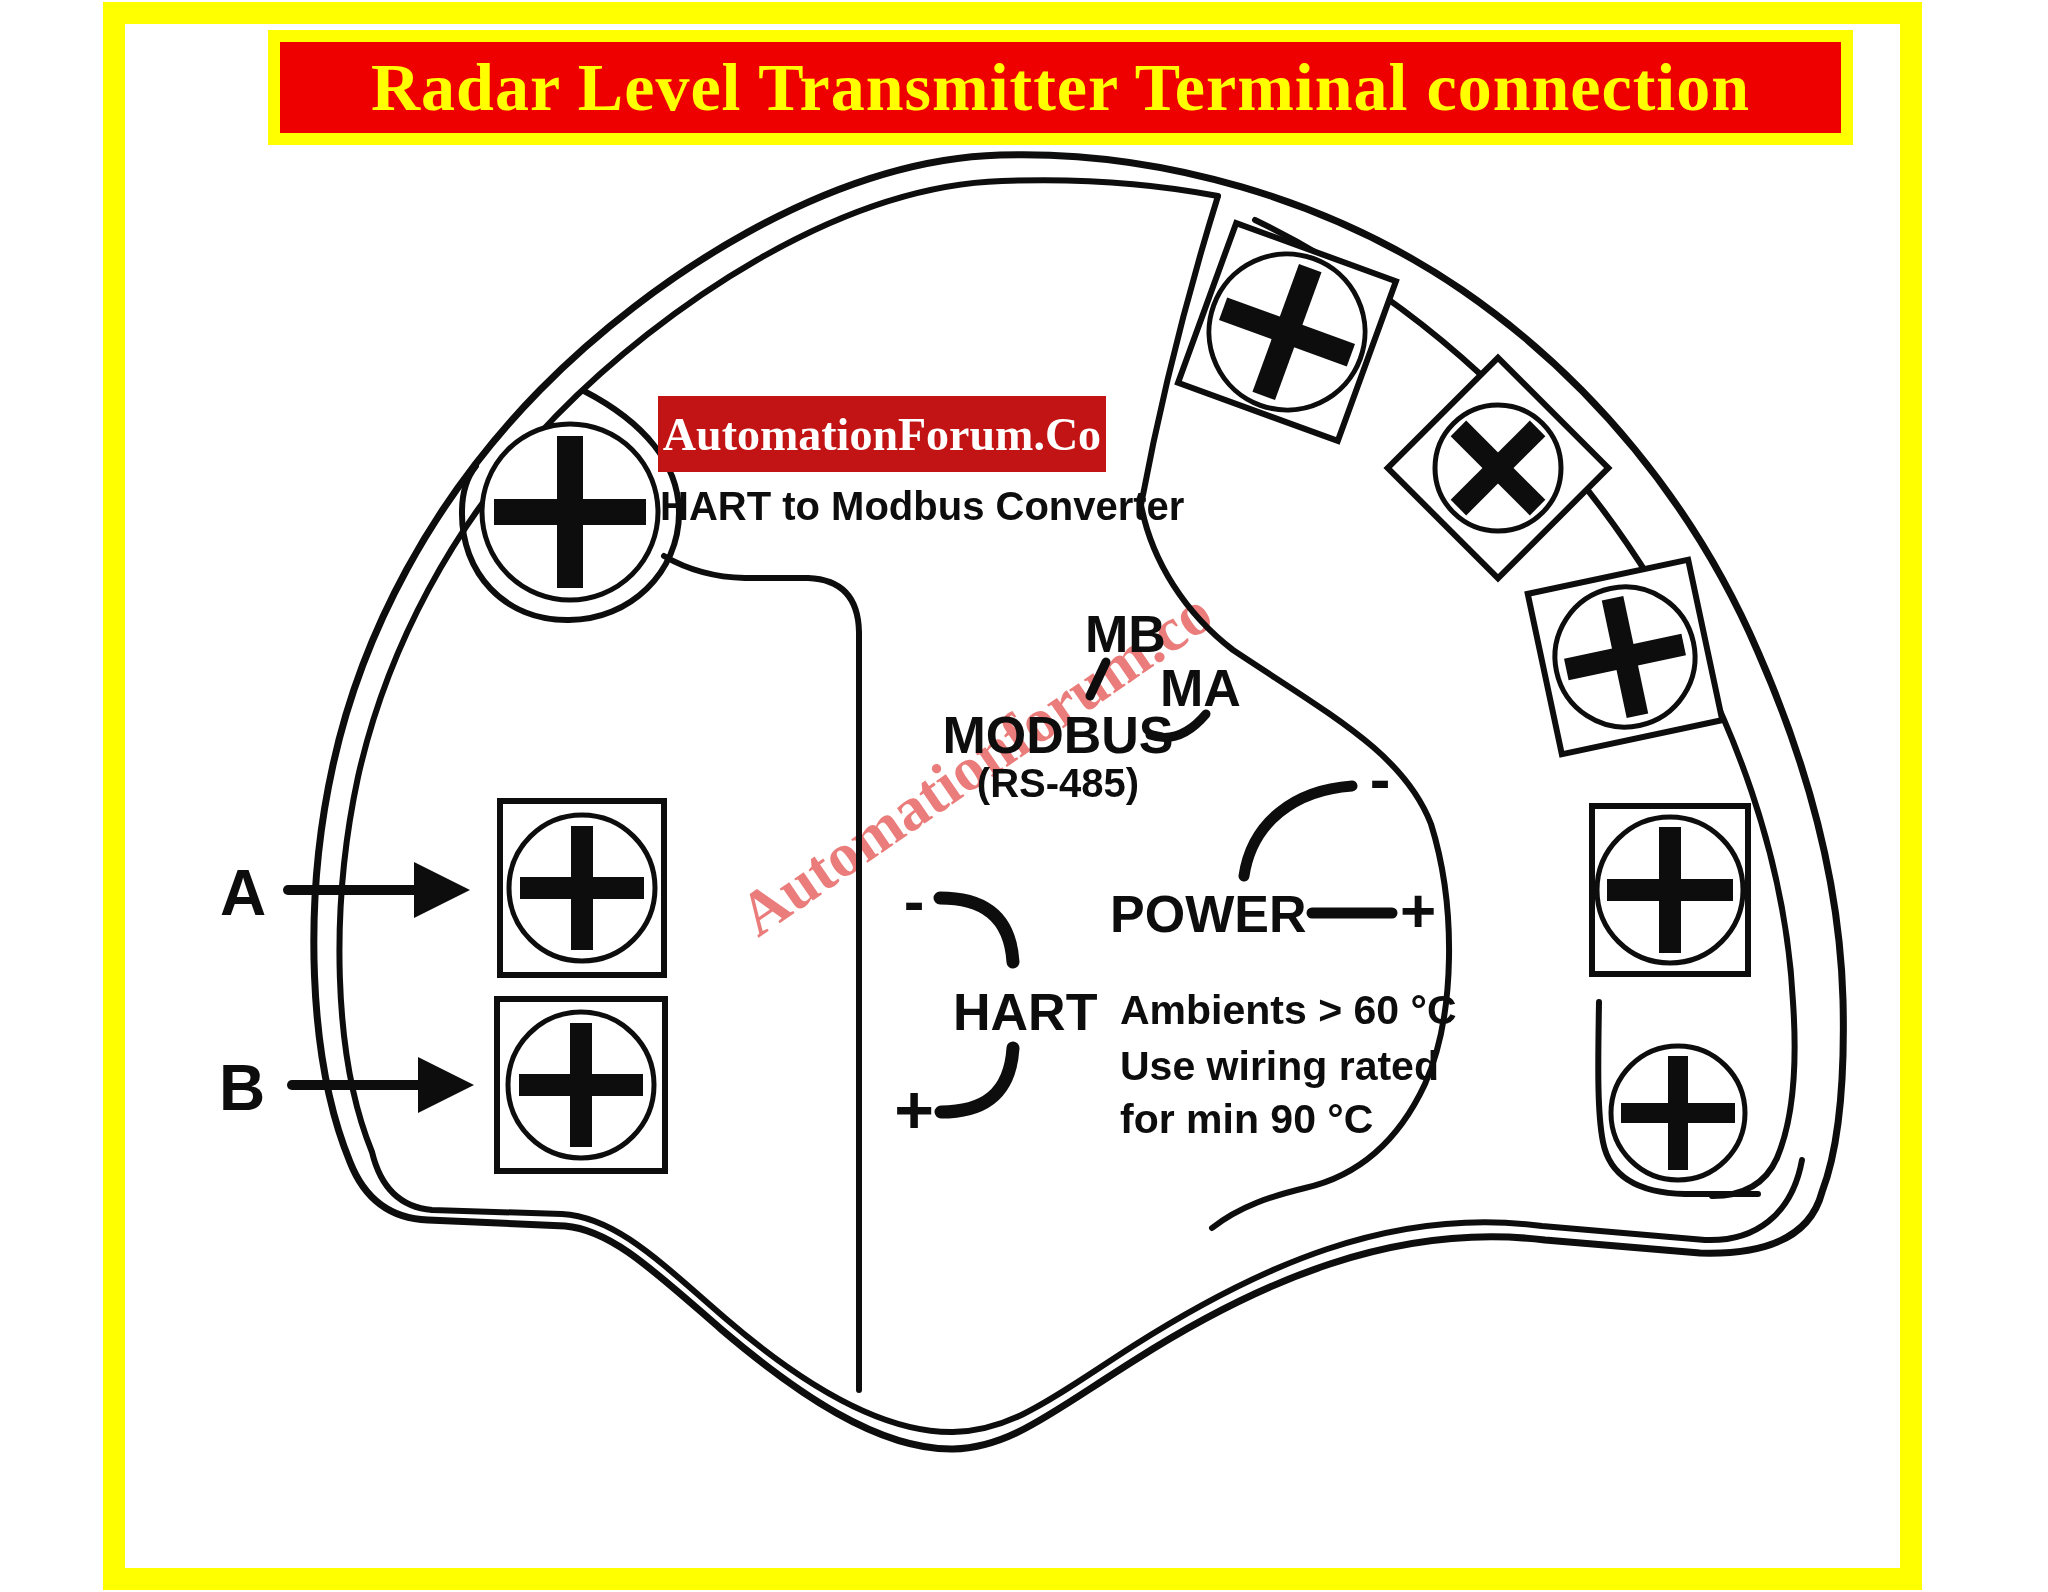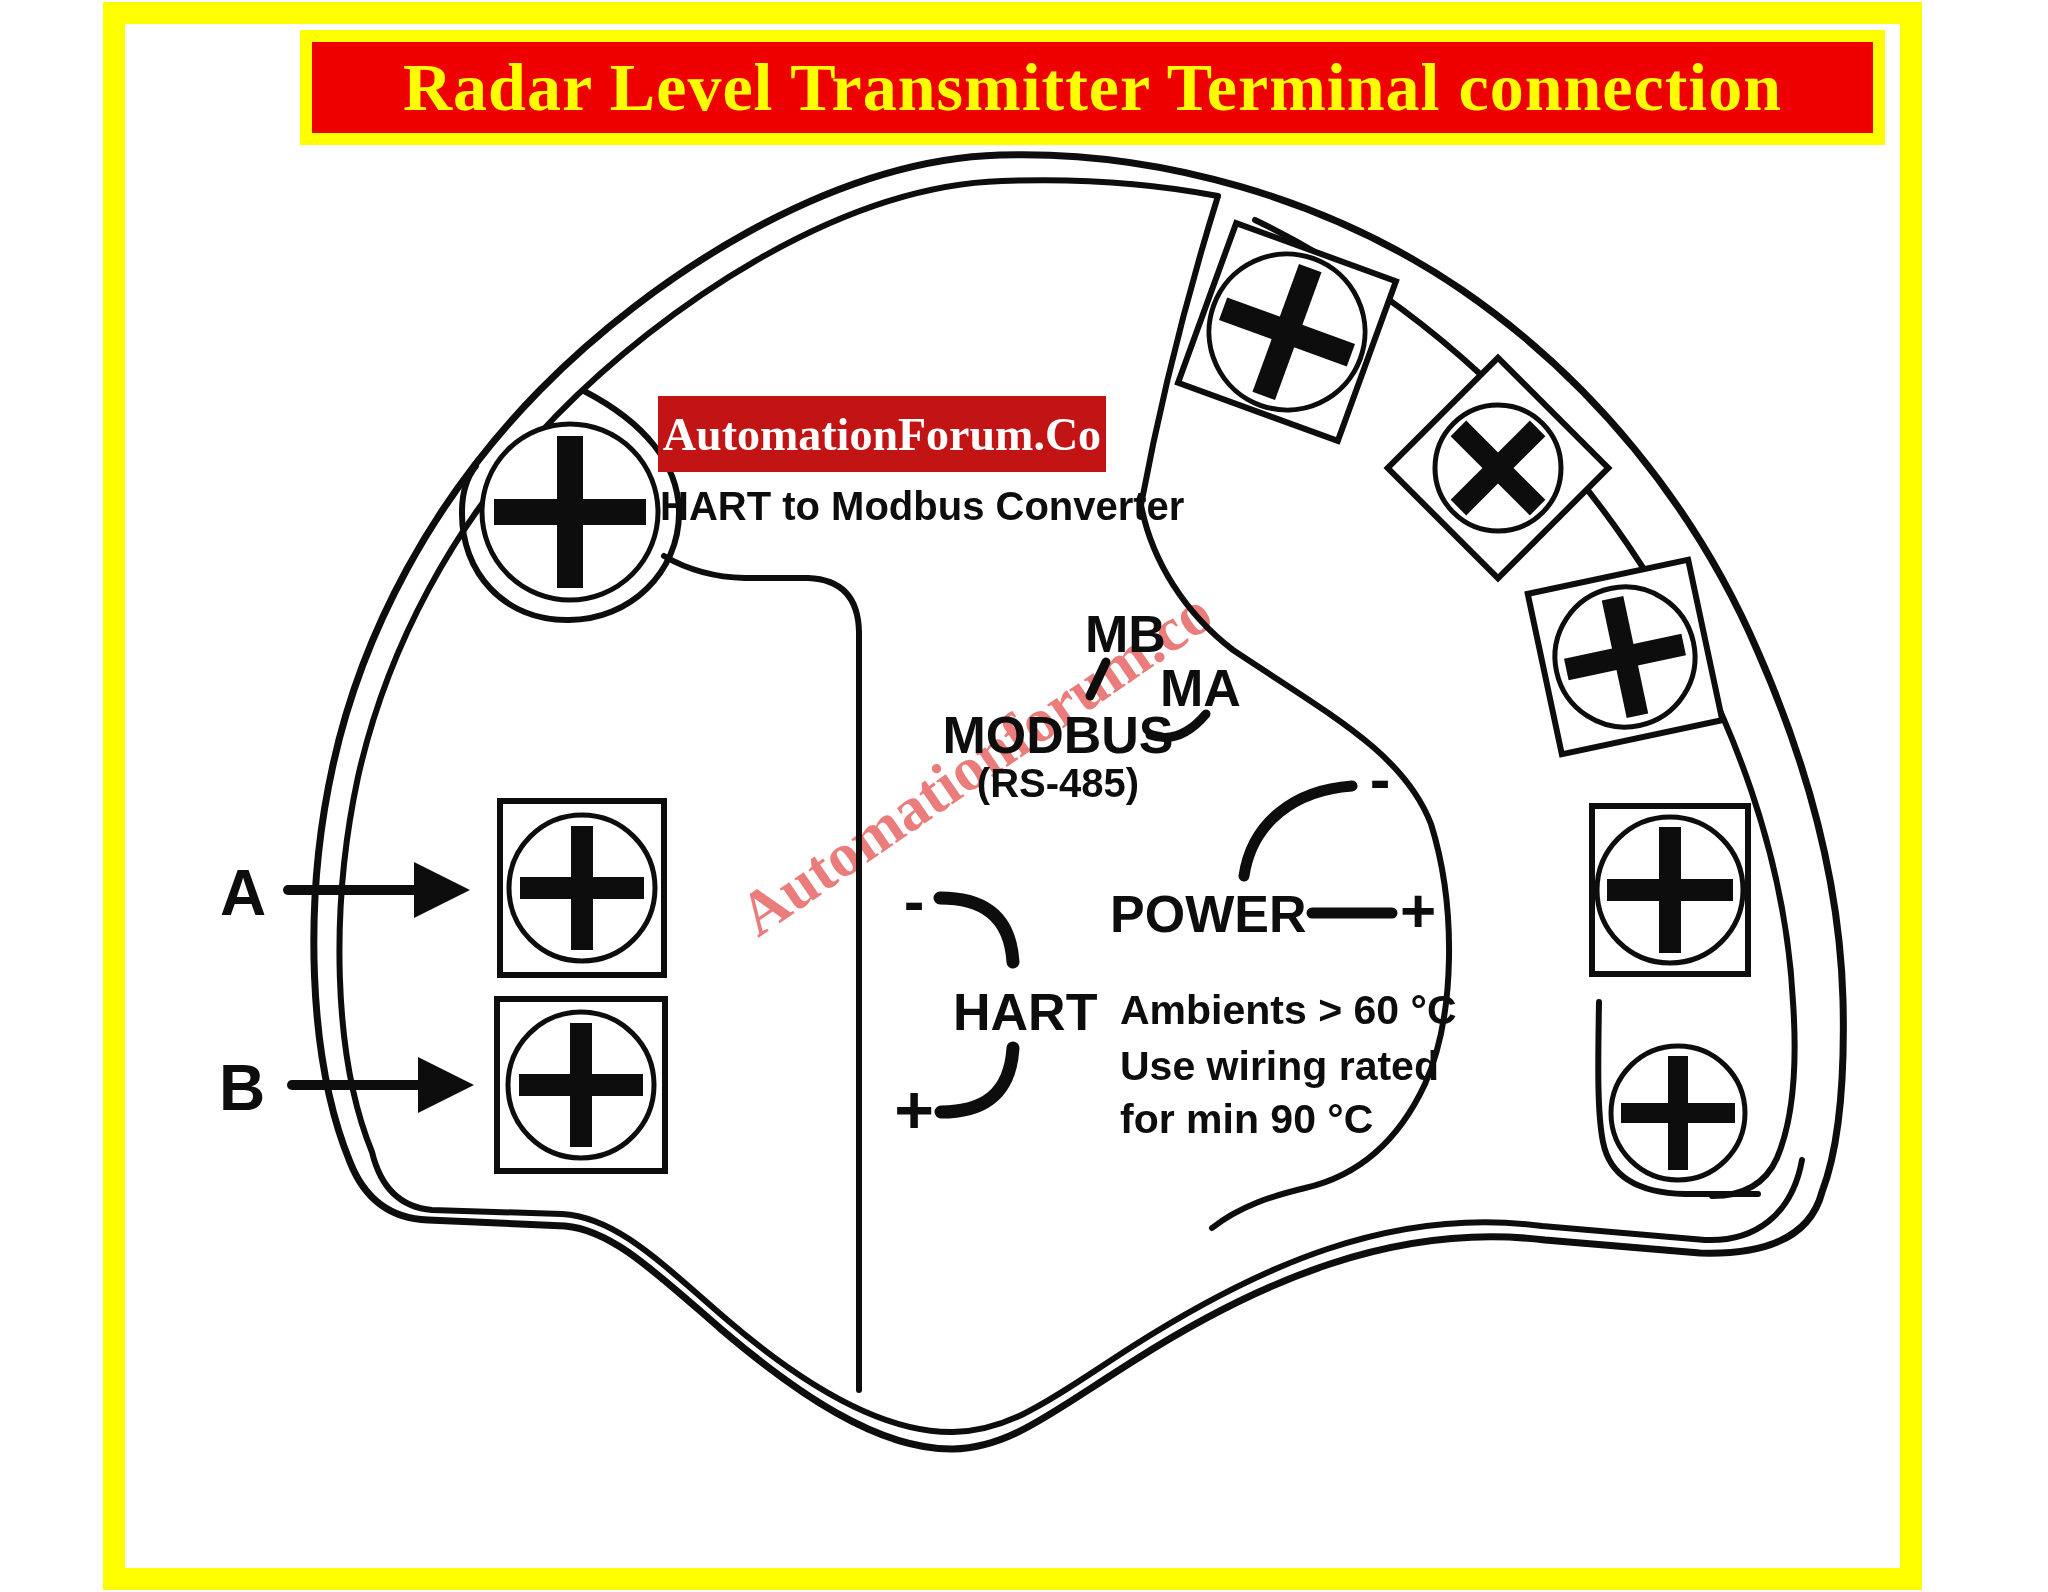--- a/index.html
+++ b/index.html
@@ -2,21 +2,21 @@
 <html><head>
 <meta charset="utf-8">
 <style>
   html,body{margin:0;padding:0;background:#ffffff;}
   .page{position:relative;width:2048px;height:1592px;background:#ffffff;overflow:hidden;
         font-family:"Liberation Sans", sans-serif;}
   .frame{position:absolute;left:103px;top:2px;width:1819px;height:1588px;
          border:22px solid #ffff00;box-sizing:border-box;}
   .banner{position:absolute;left:268px;top:30px;width:1585px;height:115px;
           background:#ee0000;border:12px solid #ffff00;box-sizing:border-box;
-          display:flex;align-items:center;justify-content:center;margin-left:32px;}
+          display:flex;align-items:center;justify-content:center;}
   .banner-title{font-family:"Liberation Serif", serif;font-weight:bold;font-size:68px;
                 color:#ffff00;white-space:nowrap;letter-spacing:1px;}
   svg{position:absolute;left:0;top:0;}
   .ln{fill:none;stroke:#0d0d0d;stroke-linecap:round;stroke-linejoin:round;}
   .scr{fill:#ffffff;stroke:#0d0d0d;}
   .cross{fill:#0d0d0d;stroke:none;}
   .lbl{font-family:"Liberation Sans", sans-serif;font-weight:bold;fill:#0d0d0d;}
   .wm{font-family:"Liberation Serif", serif;font-weight:bold;}
   .brandbox{fill:#c21414;}
   .brandtxt{font-family:"Liberation Serif", serif;font-weight:bold;fill:#ffffff;}

